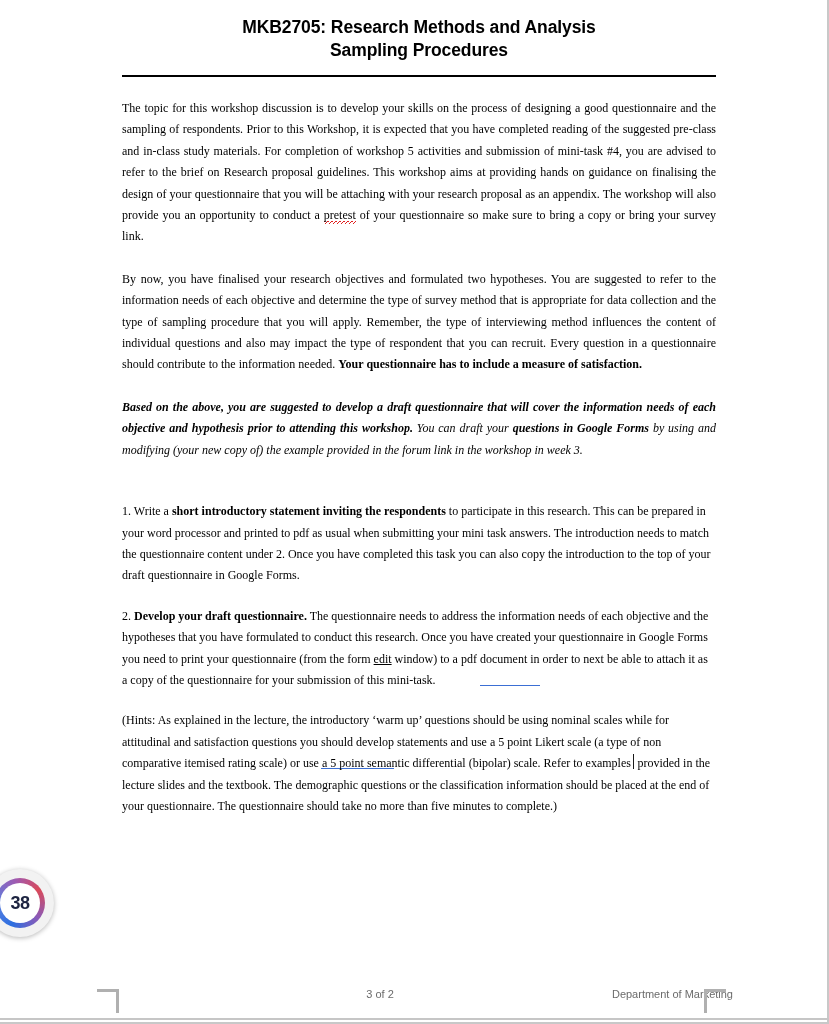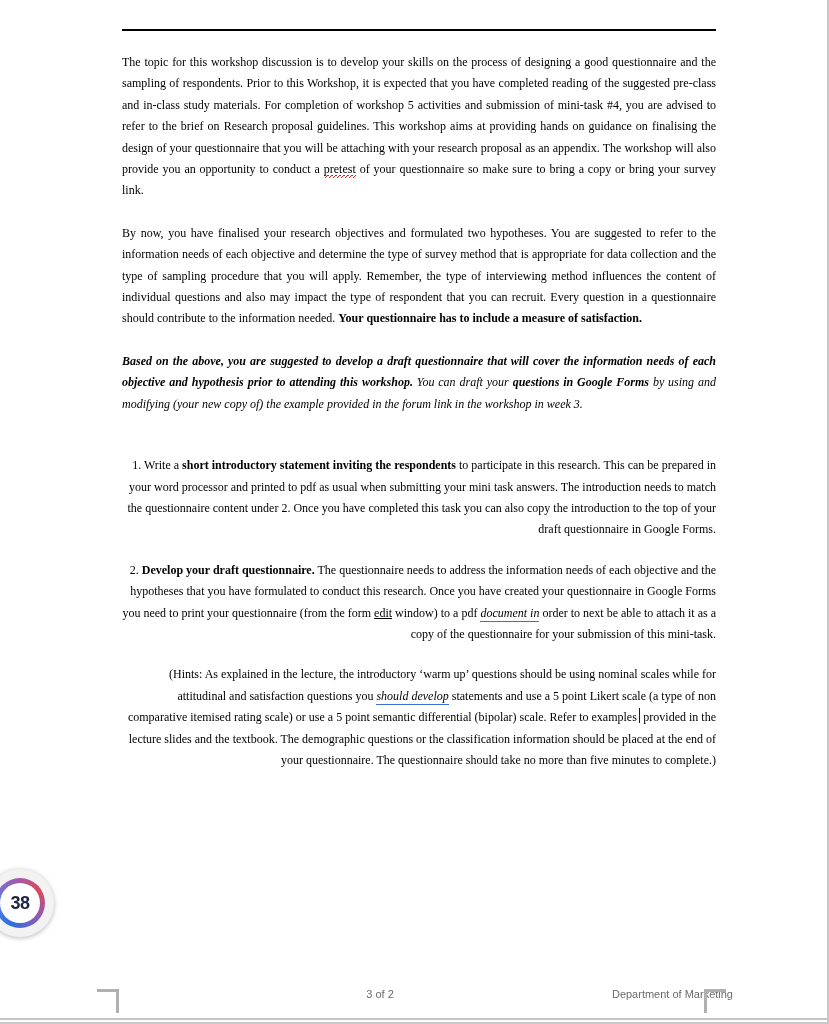--- a/index.html
+++ b/index.html
@@ -54,21 +54,21 @@
   }
 
   
   .p {
     font-size: 12px;
     line-height: 21.4px;
     color: #000000;
     margin: 0;
     text-align: justify;
   }
-  .p.left { text-align: right; }
+  .p.left { text-align: left; }
   .gap-lg { height: 21px; }
   .gap-md { height: 19px; }
 
   b, .b { font-weight: bold; }
   i, .i { font-style: italic; }
   .bi { font-weight: bold; font-style: italic; }
   .u { text-decoration: underline; }
 
   .heading-u {
     font-size: 16.4px;
@@ -86,23 +86,22 @@
       repeating-linear-gradient(135deg,
         #e02020 0px, #e02020 1.2px,
         transparent 1.2px, transparent 2.3px);
     background-repeat: repeat-x;
     background-size: 4px 3px;
     background-position: 0 100%;
     padding-bottom: 2px;
   }
   .grammar-blue {
     border-bottom: 1.6px solid #3b6fd4;
-    padding-bottom: 1px;
+    padding-bottom: 19px;
     white-space: nowrap;
-    font-style: italic;
   }
   .caret {
     display: inline-block;
     width: 1.5px;
     height: 15px;
     background: #1a1a1a;
     vertical-align: -2px;
     margin-left: 2px;
   }
 
@@ -206,20 +205,22 @@
   }
 </style>
 </head>
 <body>
 
 <div id="page">
 
   <div id="doc">
 
     <div>
+      <div class="title">MKB2705: Research Methods and Analysis</div>
+      <div class="title">Sampling Procedures</div>
     </div>
     <hr class="title-rule">
 
     <div class="gap-lg"></div>
 
     <p class="p"><span>The topic for this workshop discussion is to develop your skills on the process of designing a good questionnaire and the sampling of respondents. Prior to this Workshop, it is expected that you have completed reading of the suggested pre-class and in-class study materials. For completion of workshop 5 activities and submission of mini-task #4, you are advised to refer to the brief on Research proposal guidelines. This workshop aims at providing hands on guidance on finalising the design of your questionnaire that you will be attaching with your research proposal as an appendix. The workshop will also provide you an opportunity to conduct a </span><span class="spell-red">pretest</span><span> of your questionnaire so make sure to bring a copy or bring your survey link.</span></p>
 
     <div class="gap-lg"></div>
 
     <p class="p"><span>By now, you have finalised your research objectives and formulated two hypotheses. You are suggested to refer to the information needs of each objective and determine the type of survey method that is appropriate for data collection and the type of sampling procedure that you will apply. Remember, the type of interviewing method influences the content of individual questions and also may impact the type of respondent that you can recruit. Every question in a questionnaire should contribute to the information needed. </span><b>Your questionnaire has to include a measure of satisfaction.</b></p>

